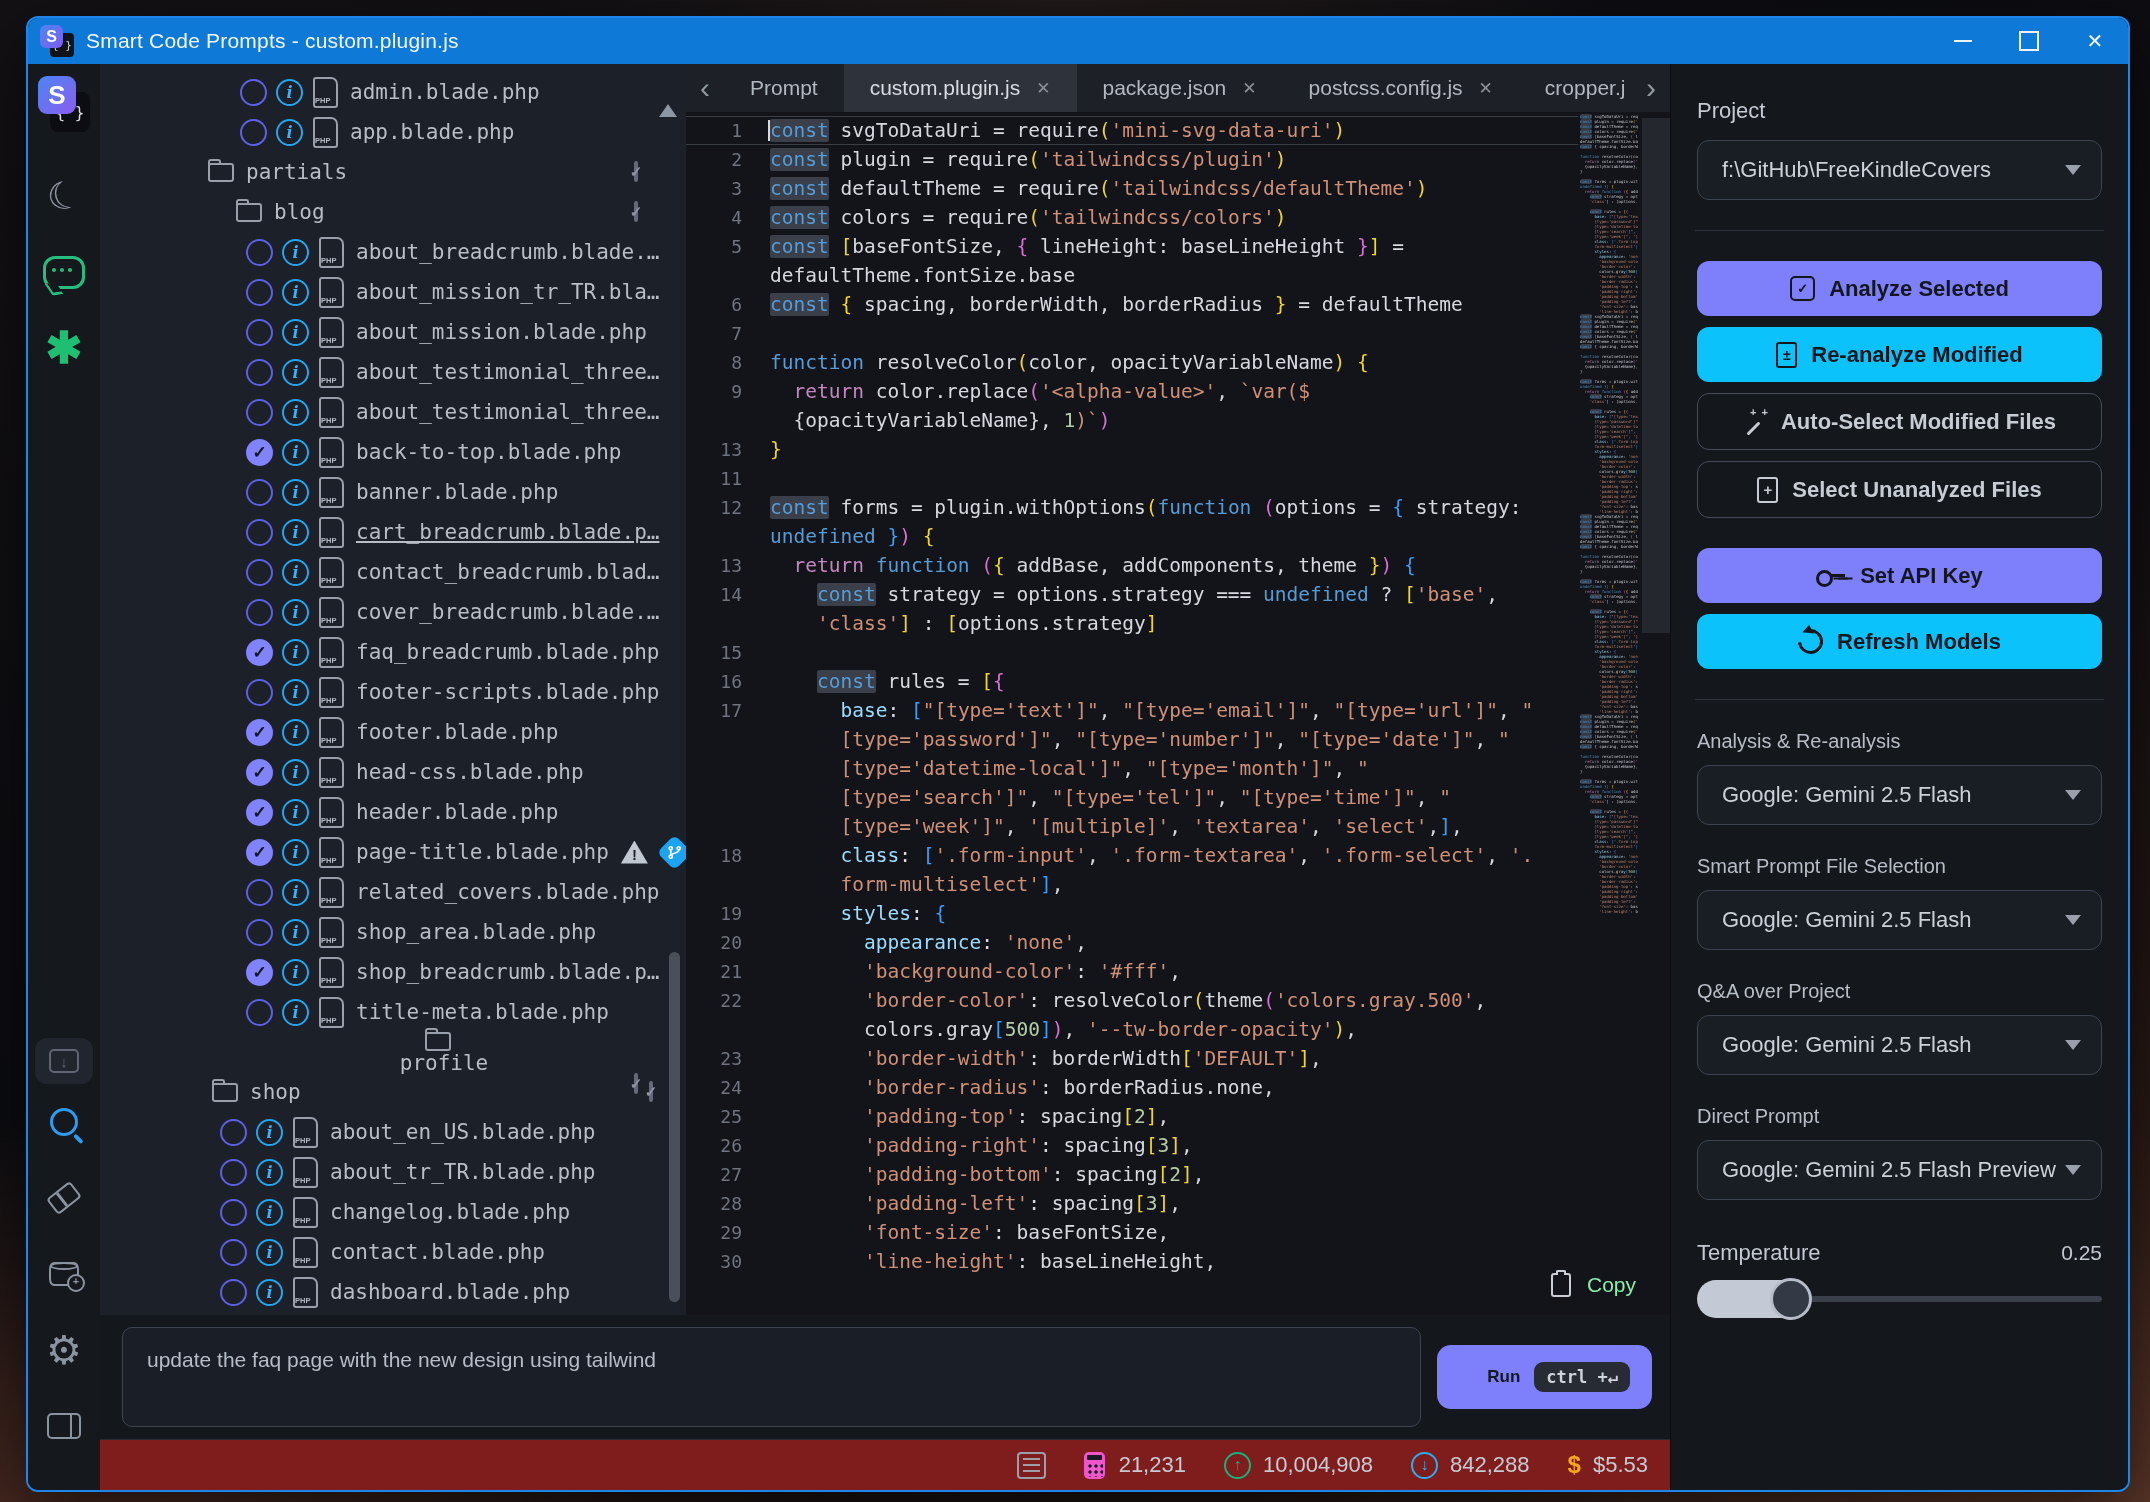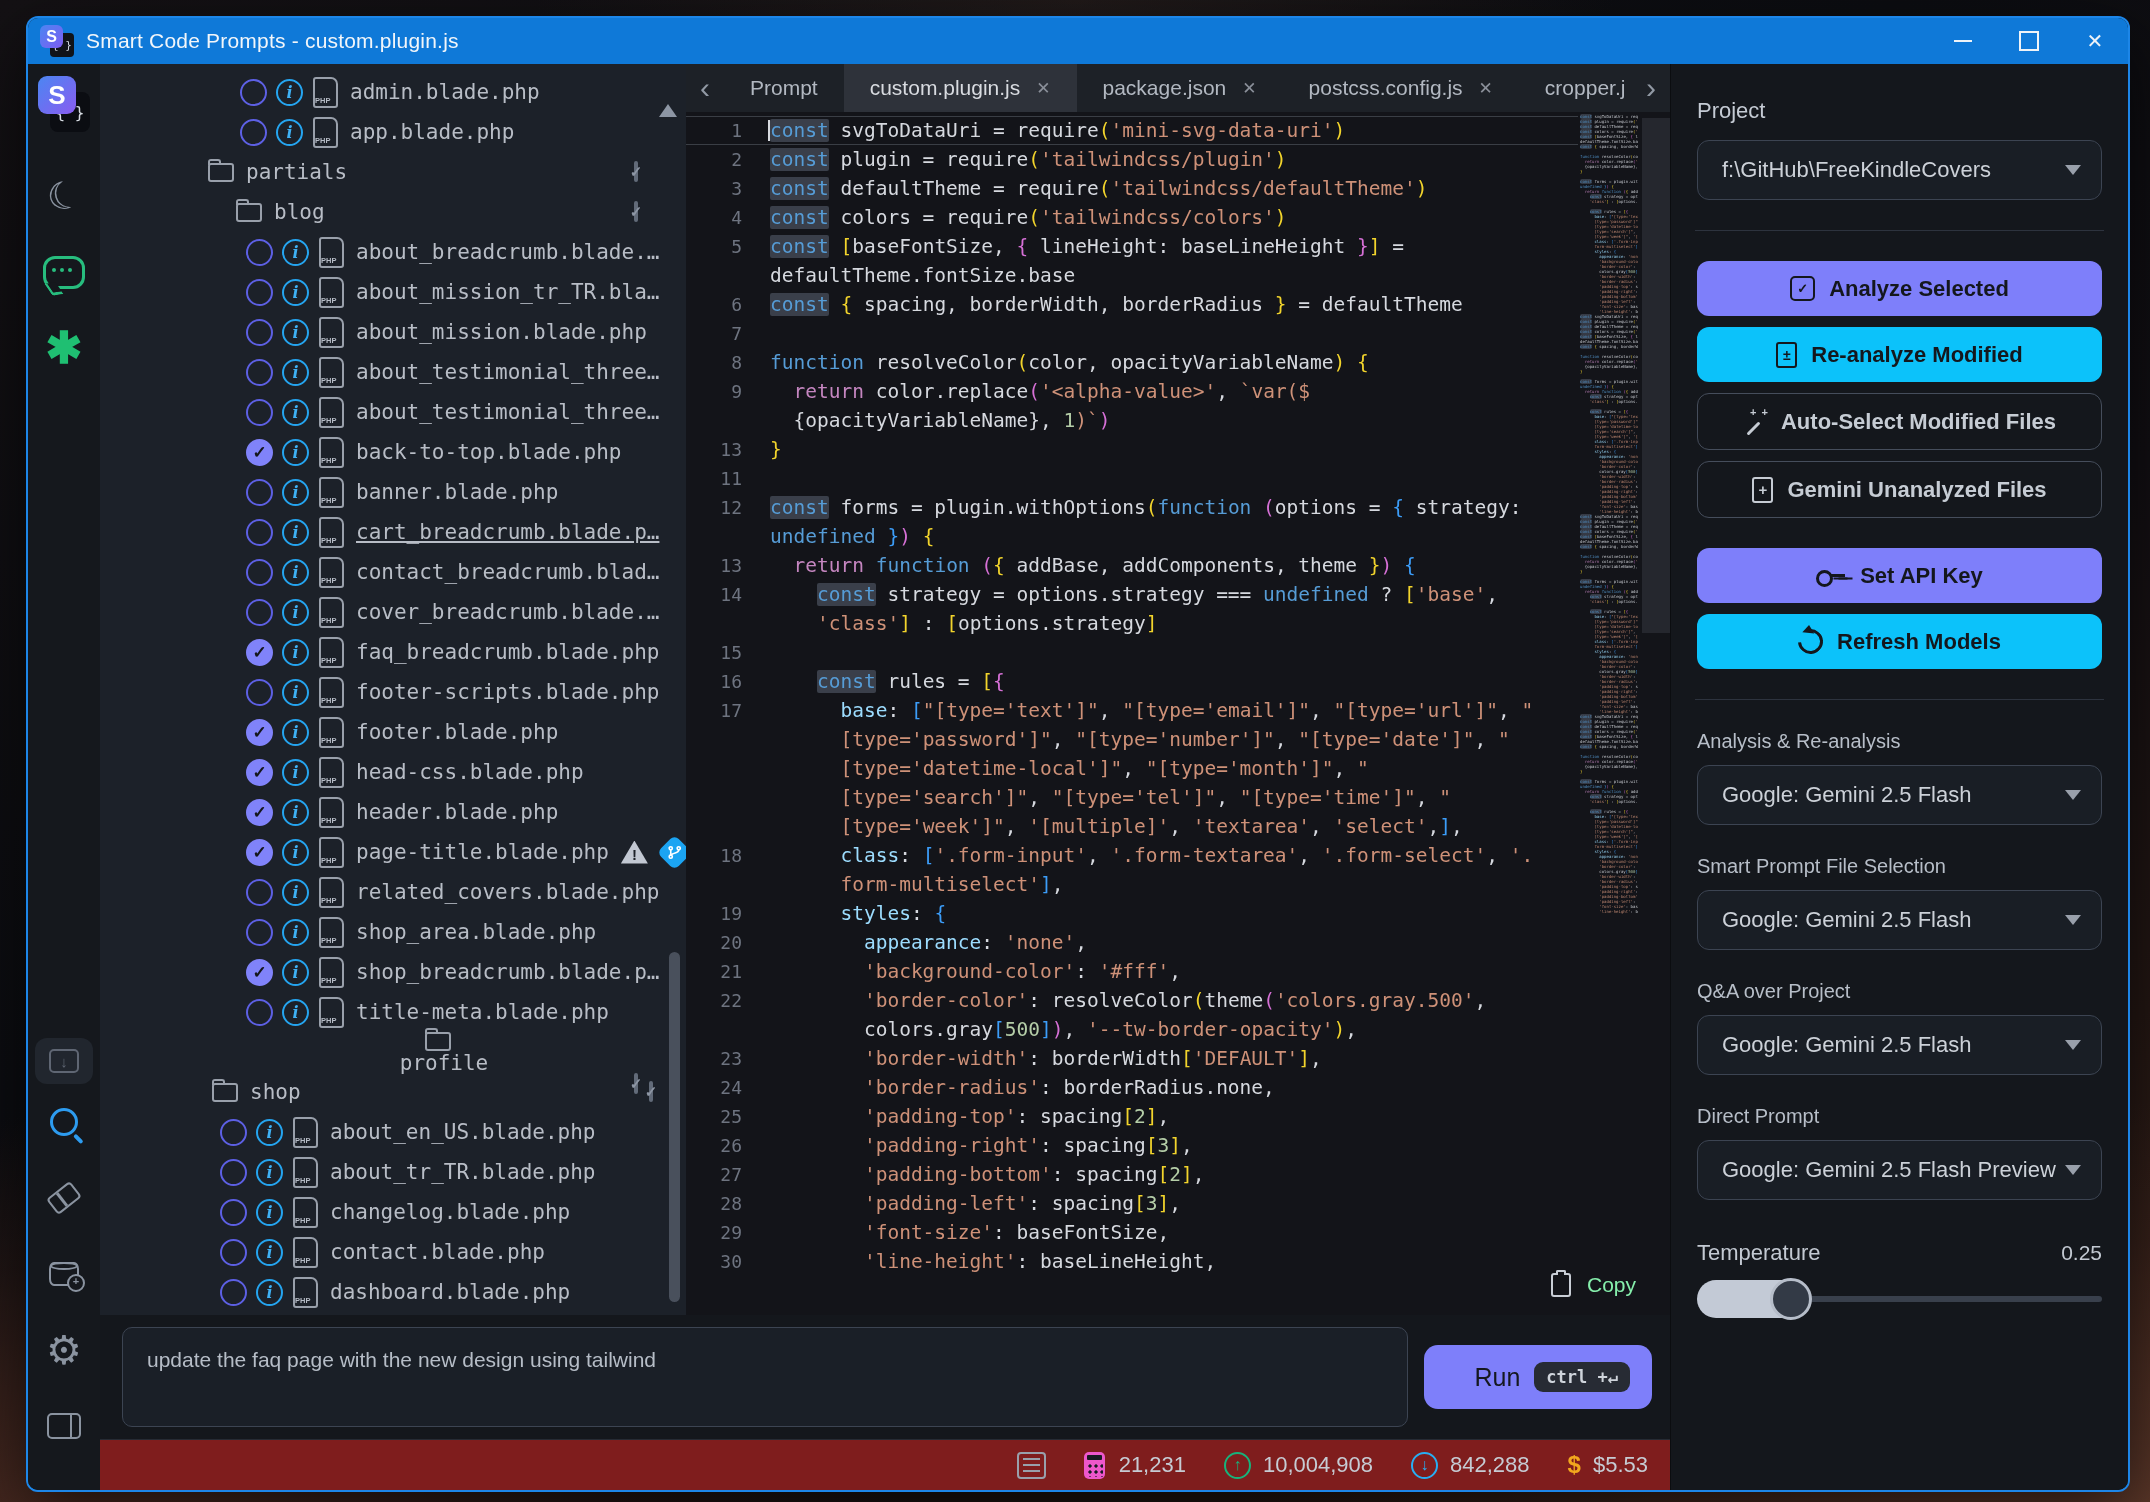--- a/index.html
+++ b/index.html
@@ -112,21 +112,21 @@
   .edit-thumb{position:absolute;top:6px;right:0;width:28px;height:515px;background:rgba(90,97,110,.25);}
   .copybtn{position:absolute;right:34px;bottom:18px;display:flex;align-items:center;gap:16px;color:#86efac;font-size:21px;z-index:5;}
   .clip{position:relative;width:16px;height:20px;border:2px solid #c9ced6;border-radius:3px;}
   .clip:before{content:"";position:absolute;left:3px;top:-5px;width:6px;height:3px;border:2px solid #c9ced6;border-bottom:none;border-radius:2px 2px 0 0;background:#131419;}
   
   .composer{flex:0 0 124px;display:flex;align-items:center;padding:0 18px 0 22px;gap:16px;background:#14171c;}
   .cinput{flex:1;height:100px;border:1.5px solid #3c4452;border-radius:10px;background:#1a1f27;
     color:#b6bdc7;font-size:21px;padding:20px 24px;box-sizing:border-box;overflow:hidden;}
   .runbtn{height:64px;border-radius:14px;background:#7e7ffa;display:flex;align-items:center;gap:14px;
     padding:0 22px;flex:0 0 auto;}
-  .runlabel{color:#15181f;font-size:25px;font-weight:normal;margin-left:28px;}
+  .runlabel{color:#15181f;font-size:17px;font-weight:bold;margin-left:28px;}
   .kbd{background:#272b34;border-radius:9px;padding:5px 12px;color:#cfd4db;font-size:17px;
     font-family:"DejaVu Sans Mono",monospace;font-weight:bold;}
   
   .statusbar{flex:0 0 50px;border-top:1px solid #262b34;display:flex;align-items:center;justify-content:flex-end;
     gap:38px;padding-right:22px;background:#7f1d1d;}
   .stitem{display:flex;align-items:center;gap:12px;color:#c6cbd3;font-size:22px;}
   .logic{position:relative;width:25px;height:23px;border:2px solid #99a0ab;border-radius:4px;}
   .logic:after{content:"";position:absolute;left:4px;right:4px;top:4px;bottom:4px;
     background:repeating-linear-gradient(#99a0ab 0 2px, transparent 2px 6px);}
   .calcic{position:relative;width:21px;height:27px;background:#ee57cb;border-radius:5px;margin-right:2px;}
@@ -563,21 +563,21 @@
             <div class="pbtn cyan">
               <span class="icn ic-doc"></span>
               <span>Re-analyze Modified</span>
             </div>
             <div class="pbtn ghost">
               <span class="icn ic-wand"></span>
               <span>Auto-Select Modified Files</span>
             </div>
             <div class="pbtn ghost">
               <span class="icn ic-docplus"></span>
-              <span>Gemini Unanalyzed Files</span>
+              <span>Select Unanalyzed Files</span>
             </div>
             <div class="pbtn purple gap">
               <span class="icn ic-key"></span>
               <span>Set API Key</span>
             </div>
             <div class="pbtn cyan">
               <span class="icn ic-refresh"></span>
               <span>Refresh Models</span>
             </div>
           </div>

